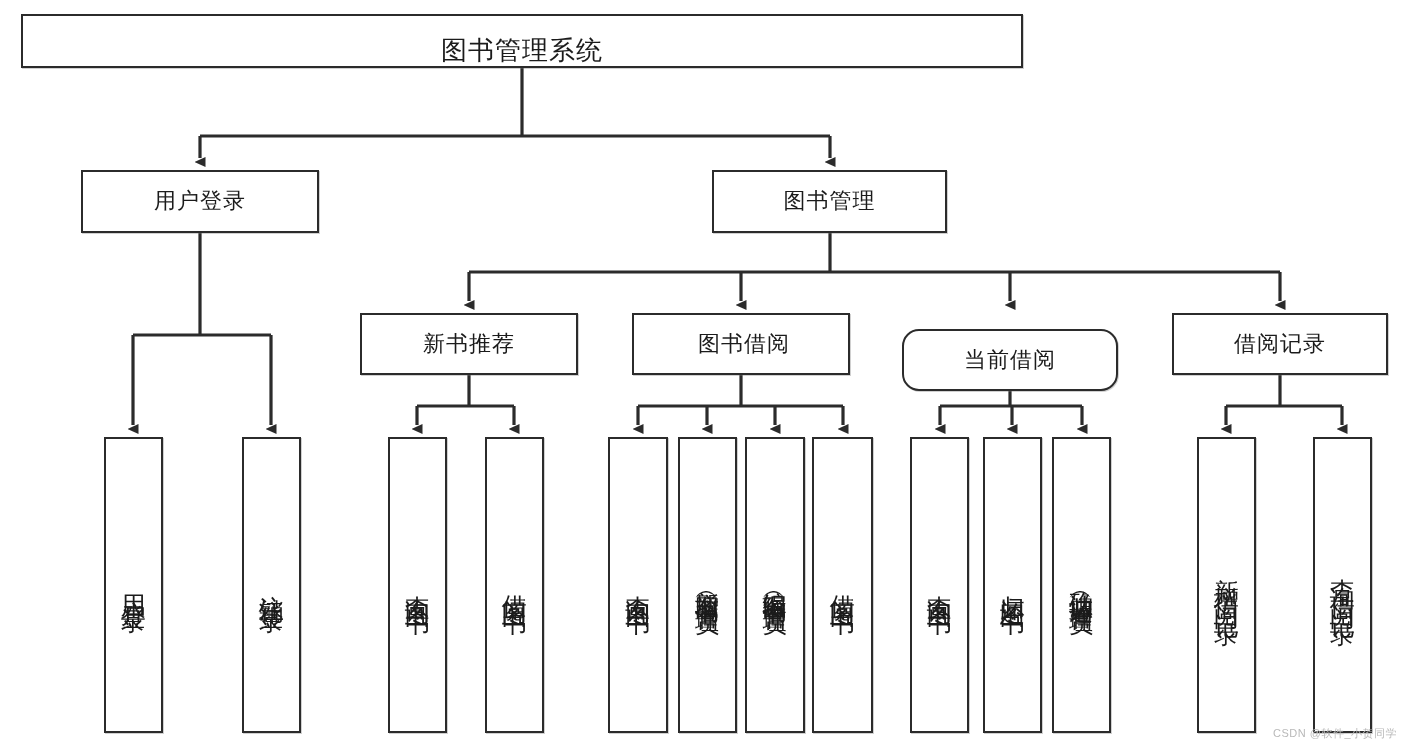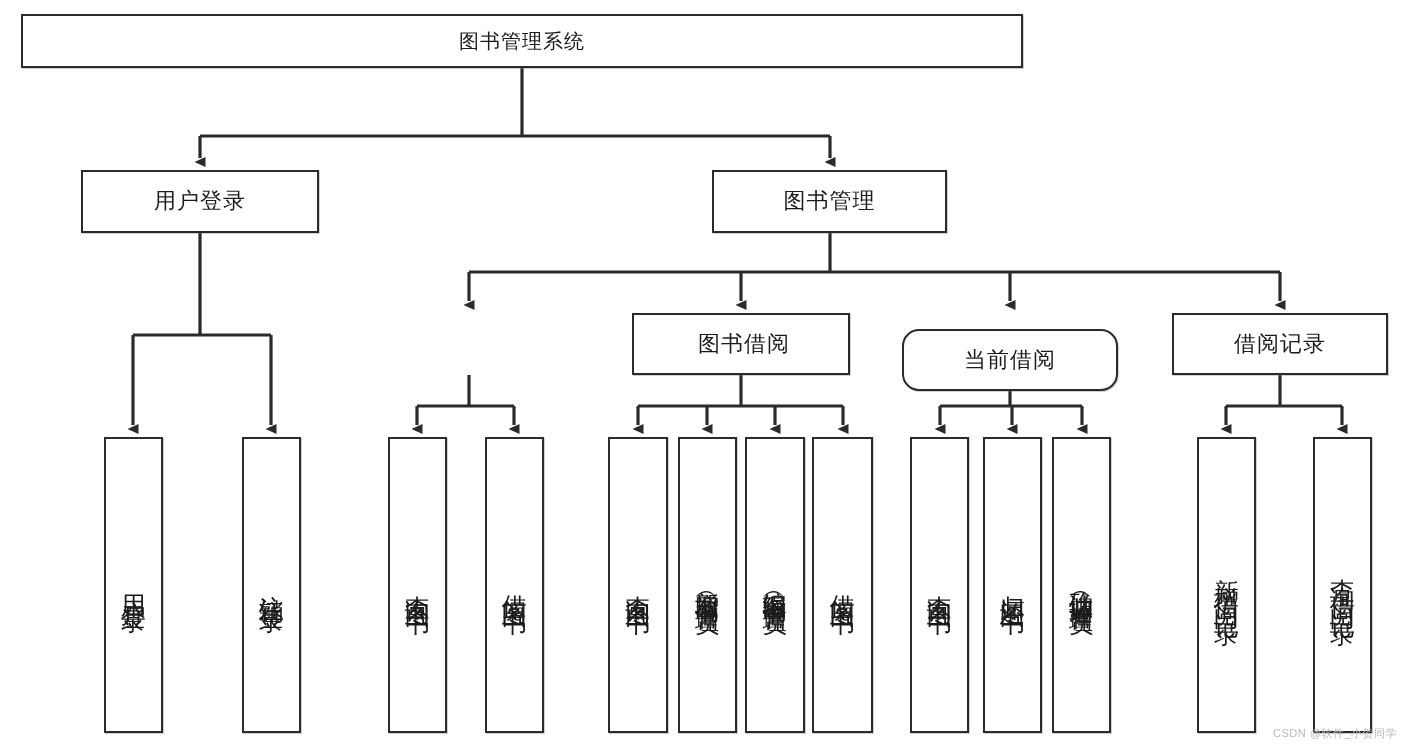--- a/index.html
+++ b/index.html
@@ -35,21 +35,22 @@
     justify-content: center;
     color: #1b1b1b;
     box-shadow: 1px 1px 0 rgba(120,120,120,0.35);
   }
   .node.h {
     font-size: 22px;
     letter-spacing: 1px;
     line-height: 1.2;
   }
   .node.root {
-    font-size: 20px;
+    font-size: 26px;
+    align-items: flex-end;
   }
   .node.v {
     writing-mode: vertical-rl;
     text-orientation: upright;
     align-items: center;
     justify-content: center;
     font-size: 25px;
     letter-spacing: 5px;
     line-height: 1.05;
     padding-top: 4px;
@@ -130,20 +131,23 @@
   </div>
 
   <div class="node h" style="left:81px; top:170px; width:238px; height:63px;">
     <span>用户登录</span>
   </div>
 
   <div class="node h" style="left:712px; top:170px; width:235px; height:63px;text-align:right;">
     <span>图书管理</span>
   </div>
 
+  <div class="node h" style="left:360px; top:313px; width:218px; height:62px;">
+    <span>新书推荐</span>
+  </div>
 
   <div class="node h" style="left:632px; top:313px; width:218px; height:62px;padding-left:6px;">
     <span>图书借阅</span>
   </div>
 
   <div class="node h" style="left:902px; top:329px; width:216px; height:62px;border-radius:17px;">
     <span>当前借阅</span>
   </div>
 
   <div class="node h" style="left:1172px; top:313px; width:216px; height:62px;">

